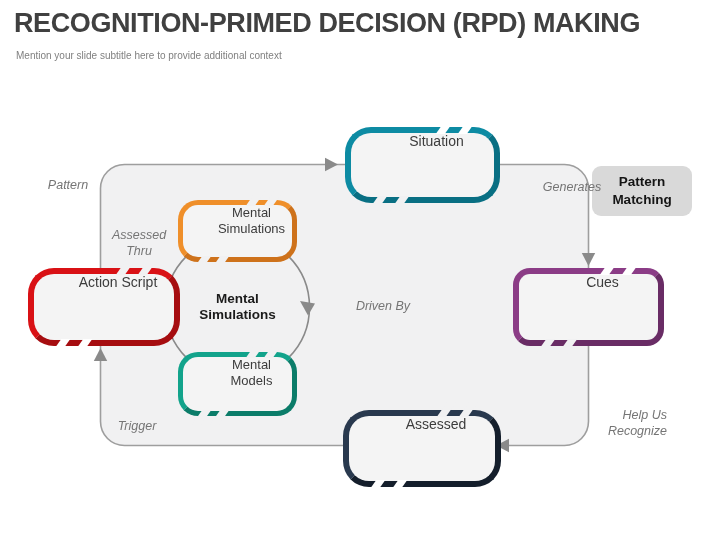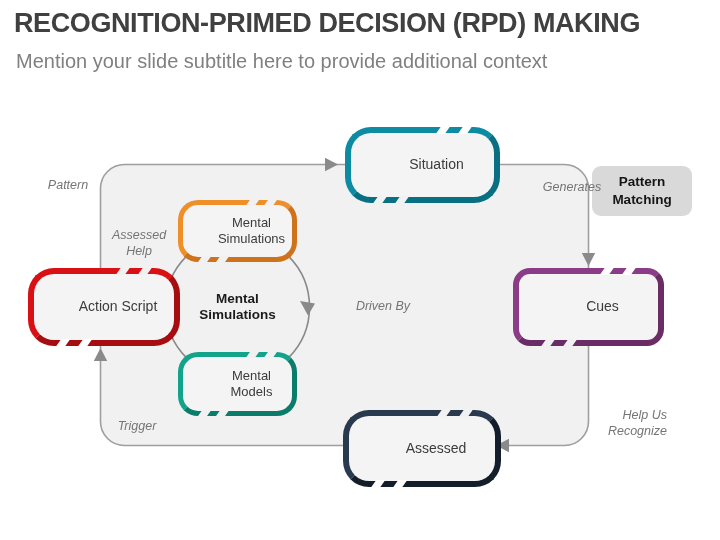--- a/index.html
+++ b/index.html
@@ -8,34 +8,34 @@
     overflow:hidden; font-family:"Liberation Sans", sans-serif;
   }
   
   .title{
     position:absolute; left:14px; top:8px; margin:0; width:692px;
     font-size:27px; font-weight:700; letter-spacing:-0.4px;
     color:var(--title); white-space:nowrap;
   }
   .subtitle{
     position:absolute; left:16px; top:50px; margin:0;
-    font-size:20px; color:var(--subtitle);
+    font-size:10px; color:var(--subtitle);
   }
   
   .diagram{position:absolute; inset:0;}
   svg{position:absolute; left:0; top:0;}
   .cycle-rect{fill:var(--path-fill); stroke:var(--path-stroke); stroke-width:1.6;}
   .inner-circle{fill:none; stroke:var(--arrow); stroke-width:1.6;}
   .ah{fill:var(--arrow); stroke:none;}
   
   .fancy-box{
     position:absolute; box-sizing:border-box;
     border:6px solid #888; border-radius:26px;
     background:var(--box-fill);
-    display:flex; align-items:center; justify-content:center;padding-left:28px;
+    display:flex; align-items:flex-start; justify-content:center;padding-left:28px;
   }
   .fancy-box.small{border-width:5px; border-radius:20px;}
   .box-label{
     font-size:14px; line-height:1.25; color:var(--box-text);
     text-align:center; padding:0 8px;
   }
   .small .box-label{font-size:13px;}
   
   .notch{position:absolute; width:9px; transform:skewX(-35deg);}
   .nt{top:-14px; height:15px;}
@@ -146,19 +146,19 @@
       <span class="notch nb nb2 ng"></span>
       <span class="box-label">Mental Models</span>
     </div>
 
     <div class="pm-box">Pattern Matching</div>
 
     <div class="center-label">Mental Simulations</div>
 
     <div class="edge-label" id="lbl-affect">Pattern</div>
     <div class="edge-label" id="lbl-generates">Generates</div>
-    <div class="edge-label" id="lbl-assessed">Assessed Help</div>
+    <div class="edge-label" id="lbl-assessed">Assessed Thru</div>
     <div class="edge-label" id="lbl-driven">Driven By</div>
     <div class="edge-label" id="lbl-trigger">Trigger</div>
     <div class="edge-label" id="lbl-help">Help Us Recognize</div>
 
   </div>
 </div>
 
 </body></html>

